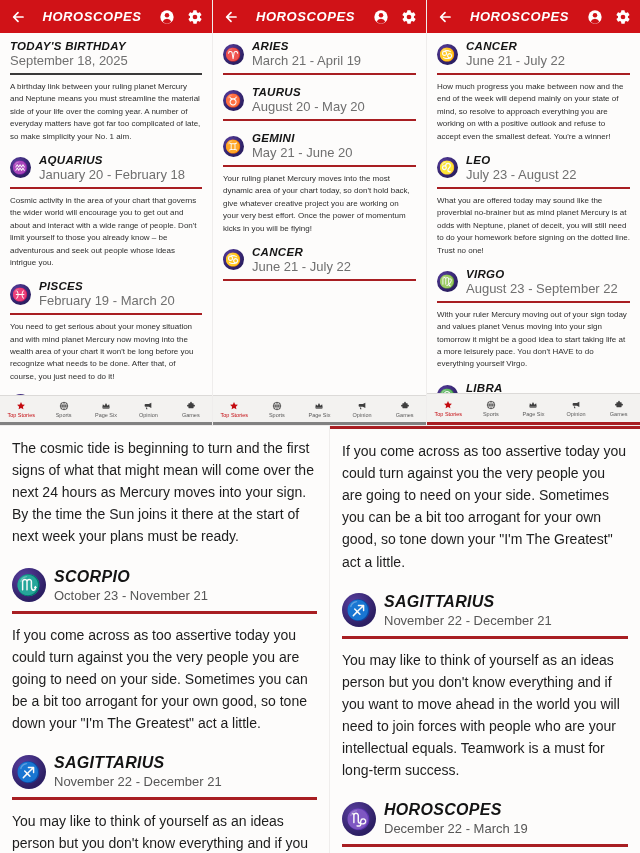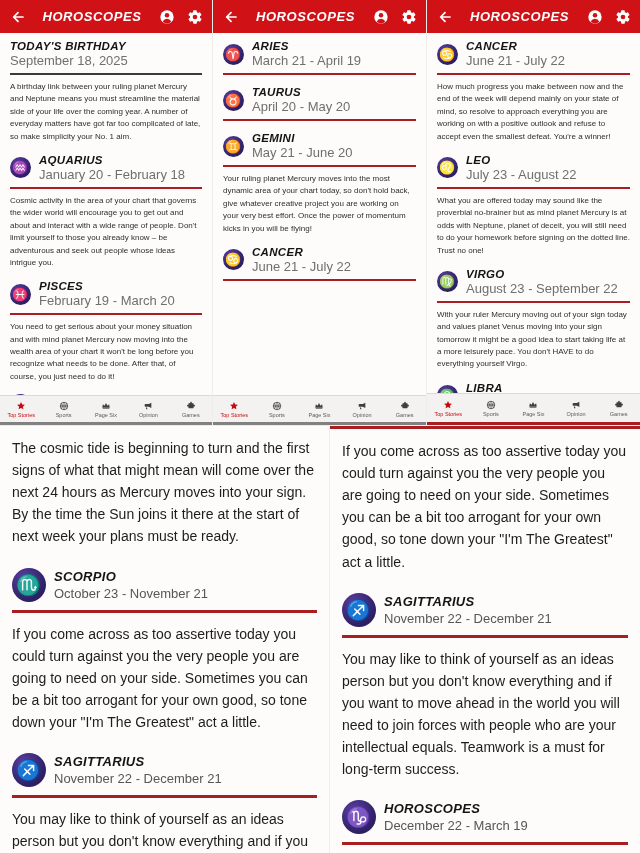--- a/index.html
+++ b/index.html
@@ -21,21 +21,21 @@
   .content.big{padding:9px 12px 0;}
   .entry{margin-bottom:11px;}
   .big .entry{margin:20px 0 4px;}
   .entry-head{display:flex;align-items:center;gap:8px;}
   .badge{width:21px;height:21px;min-width:21px;border-radius:50%;
     background:radial-gradient(circle at 35% 30%, #5a3fa0 0%, var(--badge-bg) 70%);
     color:var(--badge-glyph);display:flex;align-items:center;justify-content:center;
     font-size:13px;line-height:21px;}
   .big .badge{width:34px;height:34px;min-width:34px;font-size:20px;line-height:34px;}
   .sign{margin:0;font-size:11.5px;font-weight:800;font-style:italic;color:#141414;letter-spacing:.3px;}
-  .big .sign{font-size:13px;}
+  .big .sign{font-size:16px;}
   .dates{font-size:13px;color:#6f6f6f;margin-top:1px;}
   .big .dates{font-size:13px;margin-top:2px;color:#565656;}
   .rule{height:2px;background:var(--rule-red);margin:5px 0 6px;}
   .rule.dark{background:#3a3a3a;}
   .big .rule{height:3px;margin:8px 0 10px;}
   .body{margin:0;font-size:8px;line-height:1.55;color:#2e2e2e;}
   .big .body{font-size:14px;line-height:1.58;color:#1d1d1d;}
   .body.intro{margin:2px 0 2px;}
   
   .tabbar{margin-top:auto;height:26px;min-height:26px;background:#f3f2f0;border-top:1px solid #dcdad8;
@@ -198,21 +198,21 @@
         <div class="dates">March 21 - April 19</div>
       </div>
     </div>
     <div class="rule red"></div>
   </article>
         <article class="entry">
     <div class="entry-head">
       <span class="badge">♉</span>
       <div class="head-text">
         <h2 class="sign">TAURUS</h2>
-        <div class="dates">April 20 - May 20</div>
+        <div class="dates">August 20 - May 20</div>
       </div>
     </div>
     <div class="rule red"></div>
   </article>
         <article class="entry">
     <div class="entry-head">
       <span class="badge">♊</span>
       <div class="head-text">
         <h2 class="sign">GEMINI</h2>
         <div class="dates">May 21 - June 20</div>

